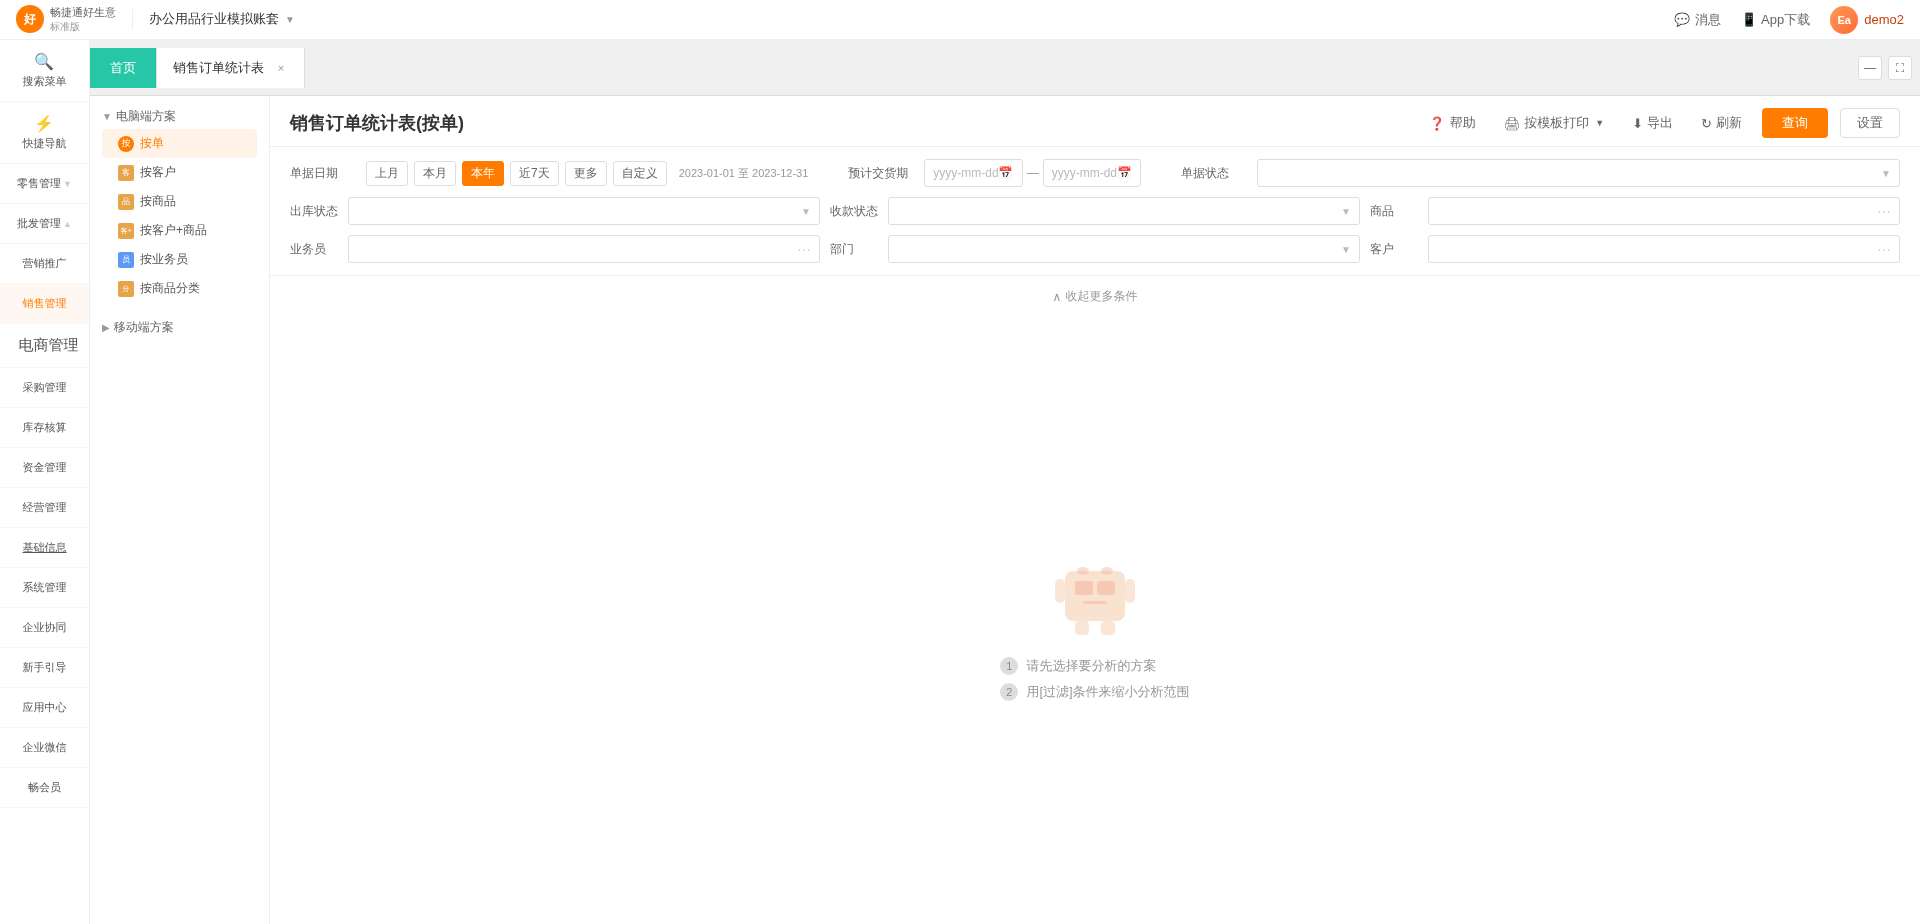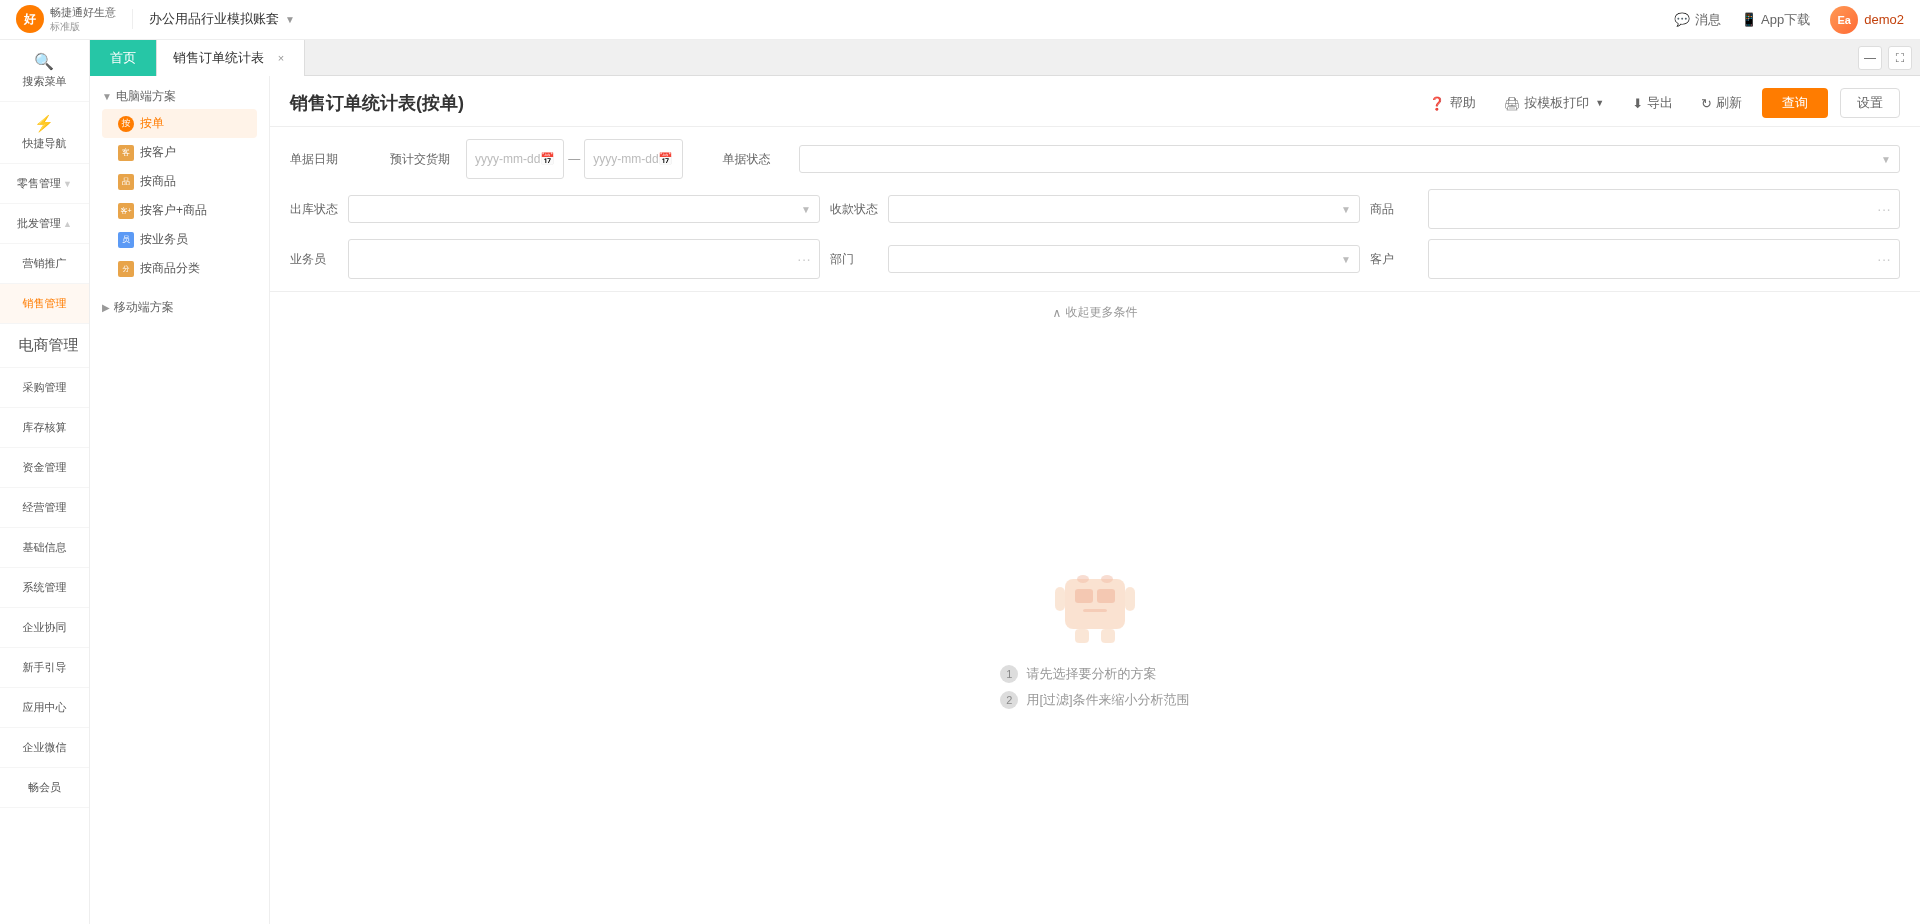--- a/index.html
+++ b/index.html
@@ -108,21 +108,21 @@
     
     .content-area {
       flex: 1;
       display: flex;
       flex-direction: column;
       overflow: hidden;
     }
 
     
     .tab-bar {
-      height: 36px;
+      height: 56px;
       background: #f0f0f0;
       display: flex;
       align-items: center;
       padding: 0 0;
       flex-shrink: 0;
       border-bottom: 1px solid #ddd;
     }
     .tab-item {
       height: 40px;
       padding: 0 16px;
@@ -423,21 +423,21 @@
       background: #fff;
       outline: none;
       cursor: pointer;
       display: flex;
       align-items: center;
       justify-content: space-between;
     }
     .select-arrow { color: #bbb; font-size: 10px; }
     .input-with-icon {
       flex: 1;
-      height: 40px;
+      height: 28px;
       border: 1px solid #ddd;
       border-radius: 3px;
       padding: 0 8px;
       font-size: 12px;
       background: #fff;
       display: flex;
       align-items: center;
       justify-content: space-between;
       cursor: pointer;
     }
@@ -577,21 +577,21 @@
     <div class="sidebar-item">
       <span style="font-size:11px;">库存核算</span>
     </div>
     <div class="sidebar-item">
       <span style="font-size:11px;">资金管理</span>
     </div>
     <div class="sidebar-item">
       <span style="font-size:11px;">经营管理</span>
     </div>
     <div class="sidebar-item">
-      <span style="font-size:11px;">基础信息</span>
+      <span style="font-size:11px;text-decoration:underline;">基础信息</span>
     </div>
     <div class="sidebar-item">
       <span style="font-size:11px;">系统管理</span>
     </div>
     <div class="sidebar-item">
       <span style="font-size:11px;">企业协同</span>
     </div>
     <div class="sidebar-item">
       <span style="font-size:11px;">新手引导</span>
     </div>
@@ -693,20 +693,29 @@
             </div>
             <button class="btn-primary">查询</button>
             <button class="btn-settings">设置</button>
           </div>
         </div>
 
         <div class="filter-area">
 
           <div class="filter-row">
             <span class="filter-label">单据日期</span>
+            <div class="filter-date-group">
+              <button class="date-btn">上月</button>
+              <button class="date-btn">本月</button>
+              <button class="date-btn active">本年</button>
+              <button class="date-btn">近7天</button>
+              <button class="date-btn">更多</button>
+              <button class="date-btn">自定义</button>
+              <span class="date-range">2023-01-01 至 2023-12-31</span>
+            </div>
 
             <span class="filter-label" style="margin-left:24px;">预计交货期</span>
             <div style="display:flex;align-items:center;gap:4px;">
               <div class="input-with-icon">
                 <span class="input-placeholder">yyyy-mm-dd</span>
                 <span style="color:#ccc;font-size:12px;">📅</span>
               </div>
               <span class="date-separator">—</span>
               <div class="input-with-icon">
                 <span class="input-placeholder">yyyy-mm-dd</span>

